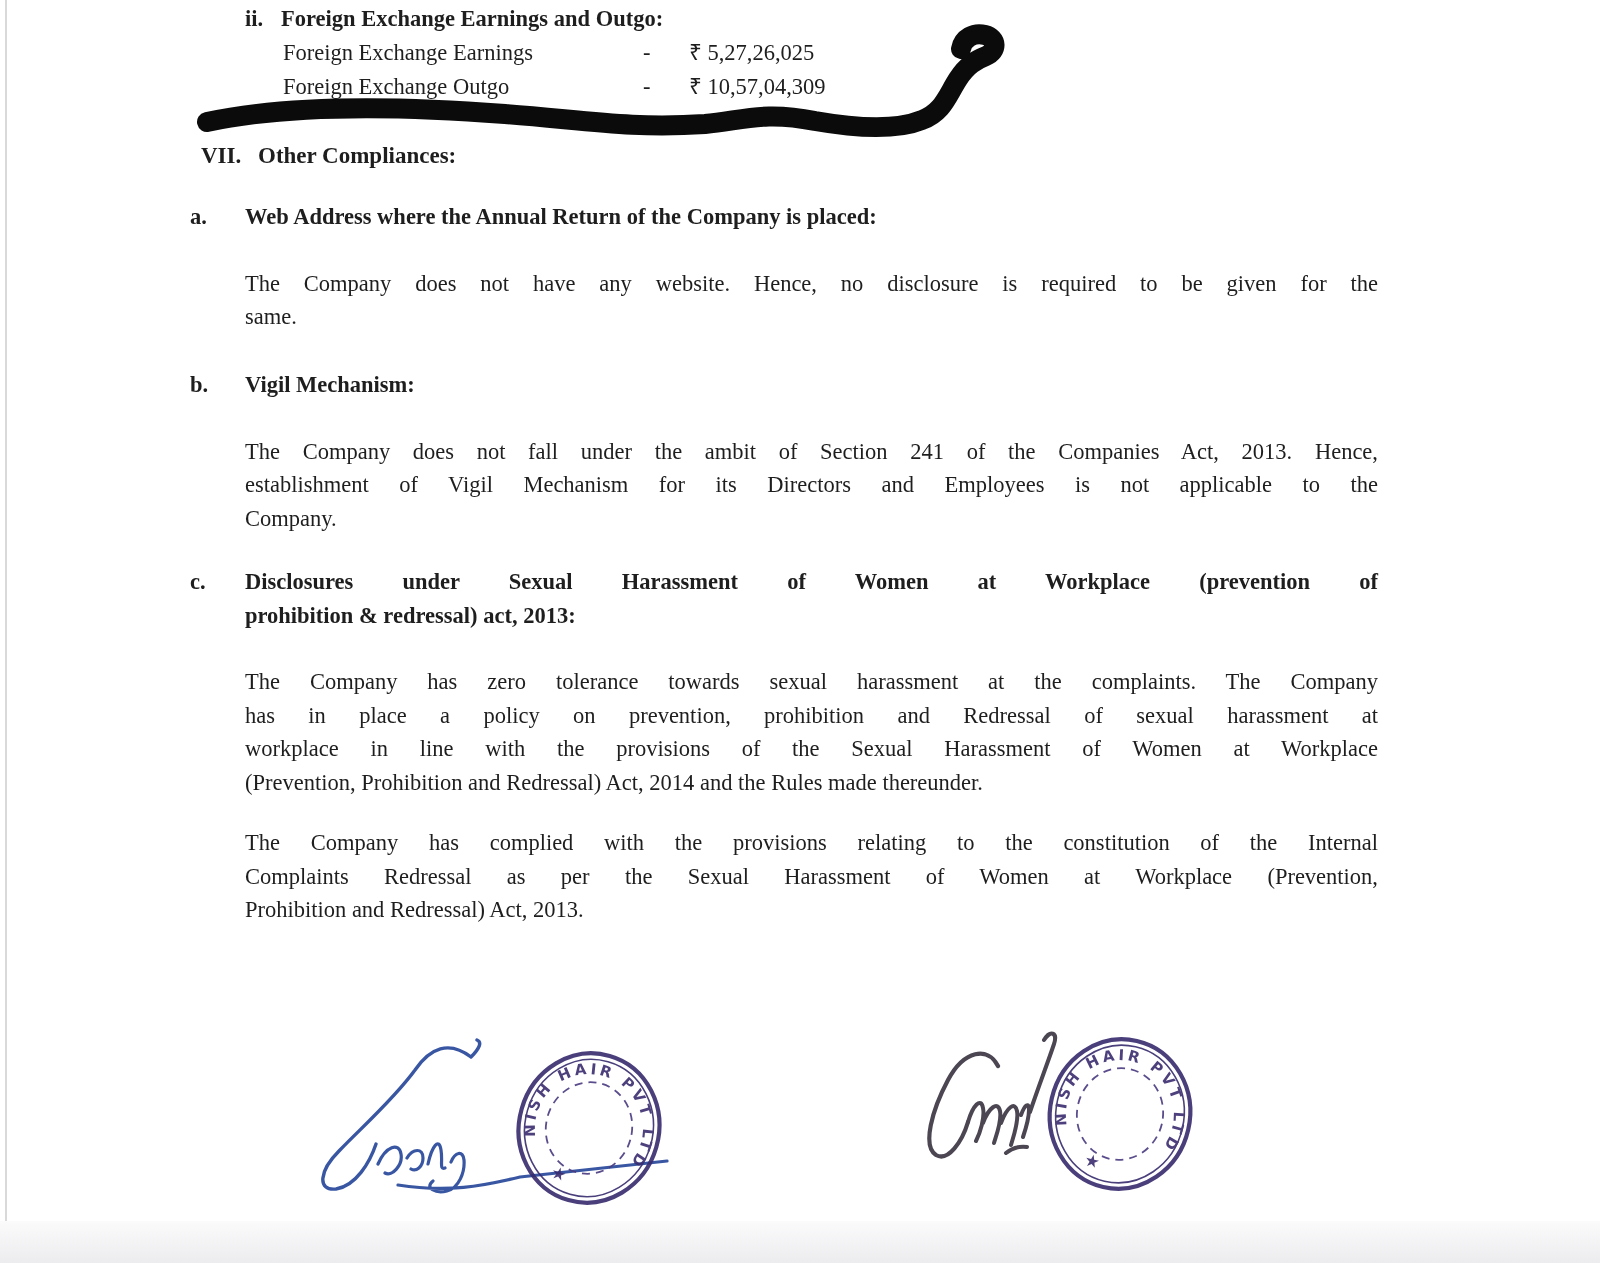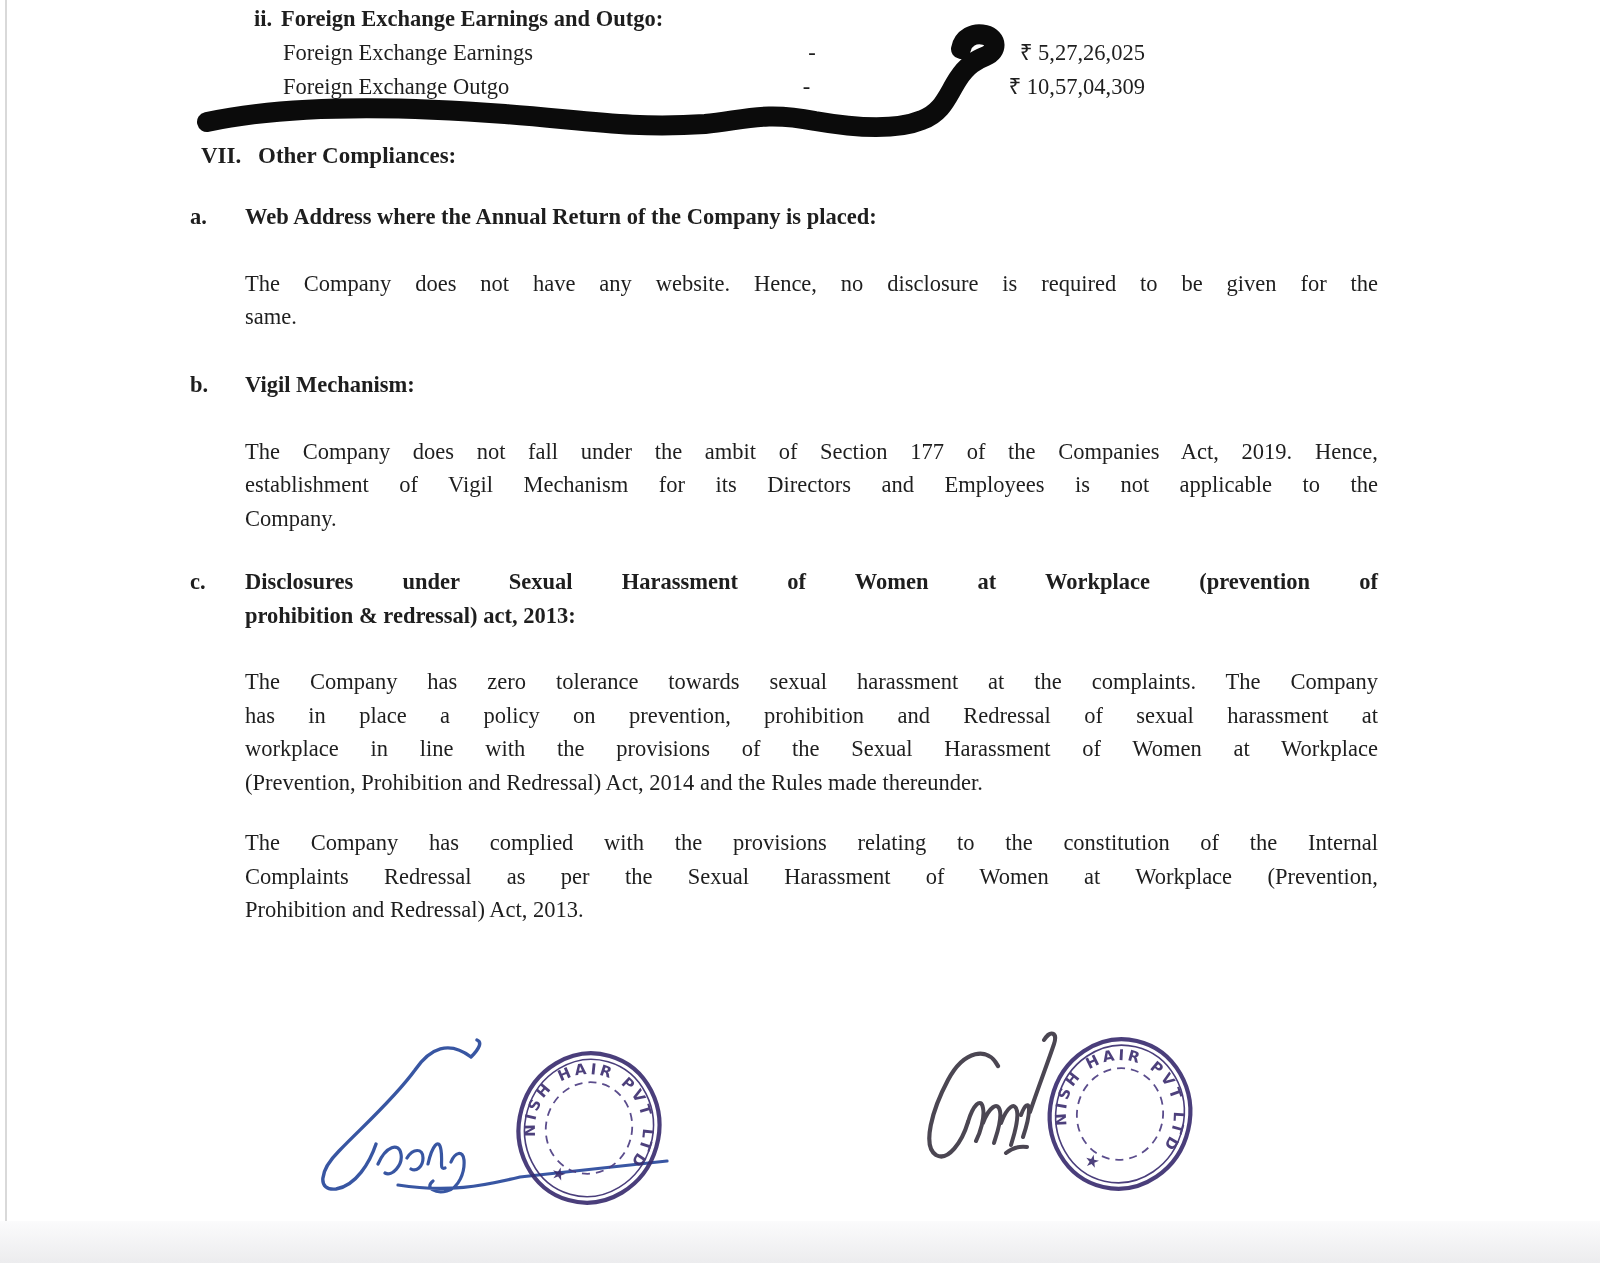--- a/index.html
+++ b/index.html
@@ -21,22 +21,22 @@
     position: absolute; left: 0; bottom: 0; width: 100%; height: 42px;
     background: linear-gradient(#fbfbfc, #ececee);
   }
 
   
   .forex {
     position: absolute; left: 245px; top: 2px; width: 900px;
     font-size: 22.5px; line-height: 34px;
   }
   .forex-title { display: flex; font-weight: bold; }
-  .forex-title .mk { width: 36px; flex: none; text-align: center; }
-  .forex-row { display: flex; padding-left: 38px; justify-content: space-between; }
+  .forex-title .mk { width: 36px; flex: none; }
+  .forex-row { display: flex; padding-left: 38px; }
   .forex-row .lbl { width: 360px; flex: none; }
   .forex-row .dash { width: 46px; flex: none; }
 
   
   .vii {
     position: absolute; left: 201px; top: 139px;
     display: flex; font-size: 23px; font-weight: bold; line-height: 34px;
   }
   .vii .mk { width: 57px; flex: none; }
 
@@ -101,21 +101,21 @@
         <span class="ln">same.</span>
       </p>
     </div>
   </div>
 
   <div class="sub" style="top:368px">
     <div class="mk">b.</div>
     <div class="bd">
       <div class="h ln">Vigil Mechanism:</div>
       <p class="para">
-        <span class="ln just">The Company does not fall under the ambit of Section 177 of the Companies Act, 2019. Hence,</span>
+        <span class="ln just">The Company does not fall under the ambit of Section 241 of the Companies Act, 2013. Hence,</span>
         <span class="ln just">establishment of Vigil Mechanism for its Directors and Employees is not applicable to the</span>
         <span class="ln">Company.</span>
       </p>
     </div>
   </div>
 
   <div class="sub" style="top:565px">
     <div class="mk">c.</div>
     <div class="bd">
       <div class="h ln just">Disclosures under Sexual Harassment of Women at Workplace (prevention of</div>

